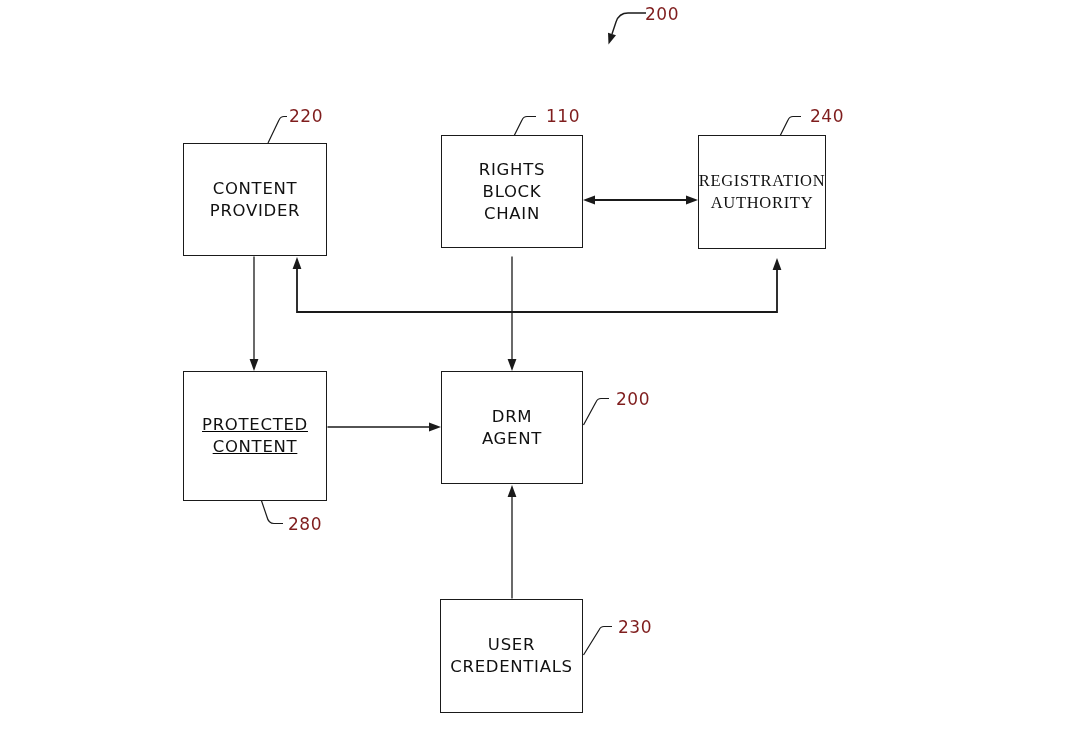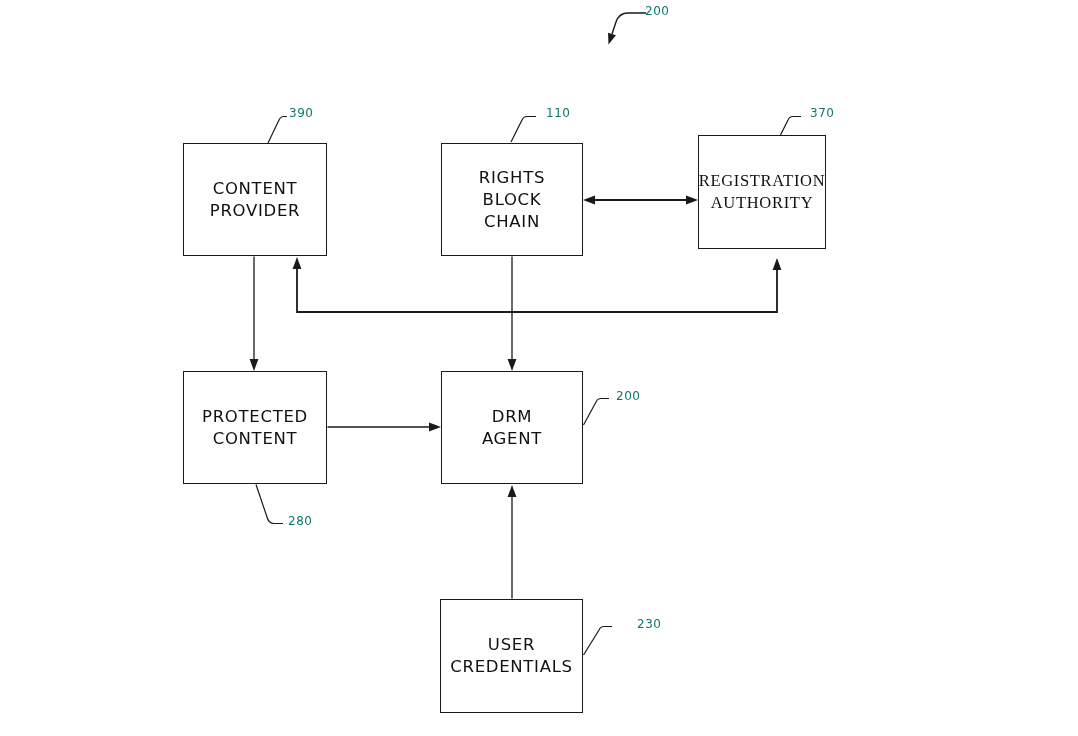--- a/index.html
+++ b/index.html
@@ -34,39 +34,39 @@
   }
   .node-label {
     white-space: pre-line;
     font-size: 16.5px;
     line-height: 22px;
     letter-spacing: 0.7px;
     color: #111111;
   }
   .ref-label {
     position: absolute;
-    font-size: 12px;
+    font-size: 17px;
     letter-spacing: 0.5px;
-    color: #0f766e;
+    color: #7f1d1d;
     white-space: nowrap;
   }
   
   #box-content-provider      { left: 183px; top: 143px; width: 144px; height: 113px; }
-  #box-rights-block-chain    { left: 441px; top: 143px; width: 142px; height: 113px; }
+  #box-rights-block-chain    { left: 441px; top: 135px; width: 142px; height: 113px; }
   #box-registration-authority{ left: 698px; top: 135px; width: 128px; height: 114px; font-family: Liberation Serif, serif; }
-  #box-protected-content     { left: 183px; top: 371px; width: 144px; height: 113px; }
+  #box-protected-content     { left: 183px; top: 371px; width: 144px; height: 130px; text-decoration: underline; }
   #box-drm-agent             { left: 441px; top: 371px; width: 142px; height: 113px; }
   #box-user-credentials      { left: 440px; top: 599px; width: 143px; height: 114px; }
   
   #ref-200 { left: 645px; top: 4px;   }
   #ref-220 { left: 289px; top: 106px; }
   #ref-210 { left: 546px; top: 106px; }
   #ref-240 { left: 810px; top: 106px; }
   #ref-260 { left: 616px; top: 389px; }
-  #ref-230 { left: 618px; top: 617px; margin-left: 19px; }
+  #ref-230 { left: 618px; top: 617px; }
   #ref-250 { left: 288px; top: 514px; }
 </style>
 </head>
 <body>
 
 <div id="canvas">
 
   <svg id="connector-layer" viewBox="0 0 1078 736" xmlns="http://www.w3.org/2000/svg">
     <g stroke="#1a1a1a" fill="none">
 
@@ -138,20 +138,20 @@
   <div class="node" id="box-user-credentials">
     <span class="node-label">USER
 CREDENTIALS</span>
   </div>
   <div class="node" id="box-drm-agent">
     <span class="node-label">DRM
 AGENT</span>
   </div>
 
   <div class="ref-label" id="ref-200">200</div>
-  <div class="ref-label" id="ref-220">390</div>
+  <div class="ref-label" id="ref-220">220</div>
   <div class="ref-label" id="ref-210">110</div>
-  <div class="ref-label" id="ref-240">370</div>
+  <div class="ref-label" id="ref-240">240</div>
   <div class="ref-label" id="ref-260">200</div>
   <div class="ref-label" id="ref-230">230</div>
   <div class="ref-label" id="ref-250">280</div>
 
 </div>
 
 </body></html>

